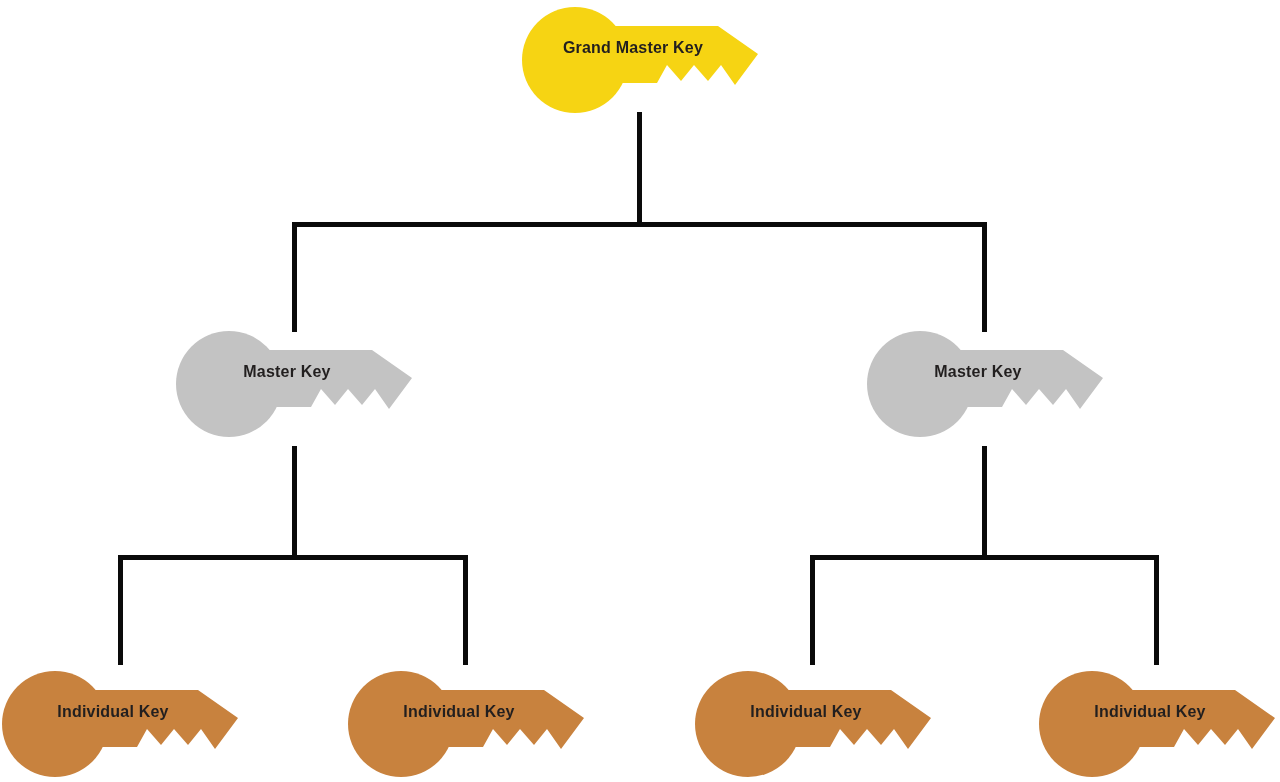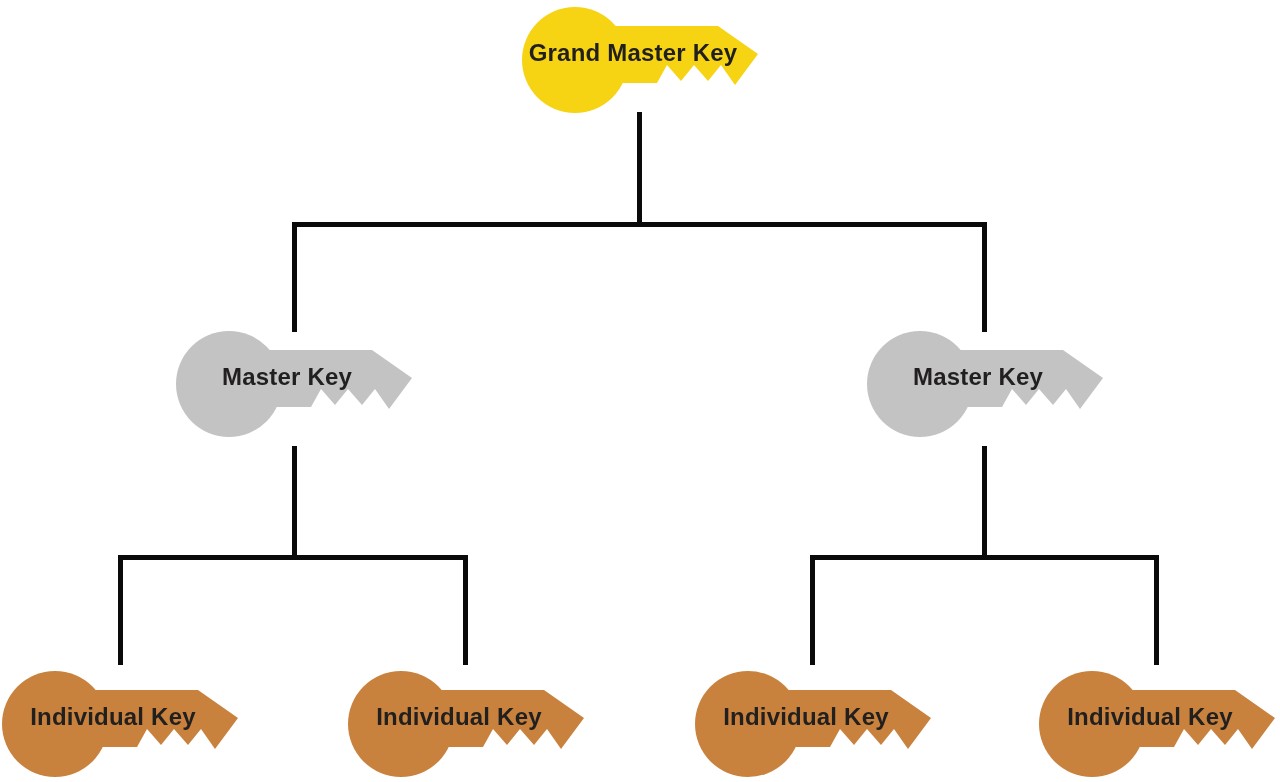--- a/index.html
+++ b/index.html
@@ -32,21 +32,21 @@
     width: 100%;
     height: 100%;
     display: block;
   }
   .key-label {
     position: absolute;
     left: 0;
     right: 14px;
     top: 31%;
     text-align: center;
-    font-size: 24px;
+    font-size: 16px;
     font-weight: bold;
     letter-spacing: 0.2px;
     color: #221F1F;
     white-space: nowrap;
     pointer-events: none;
   }
 </style>
 </head>
 <body>
 

